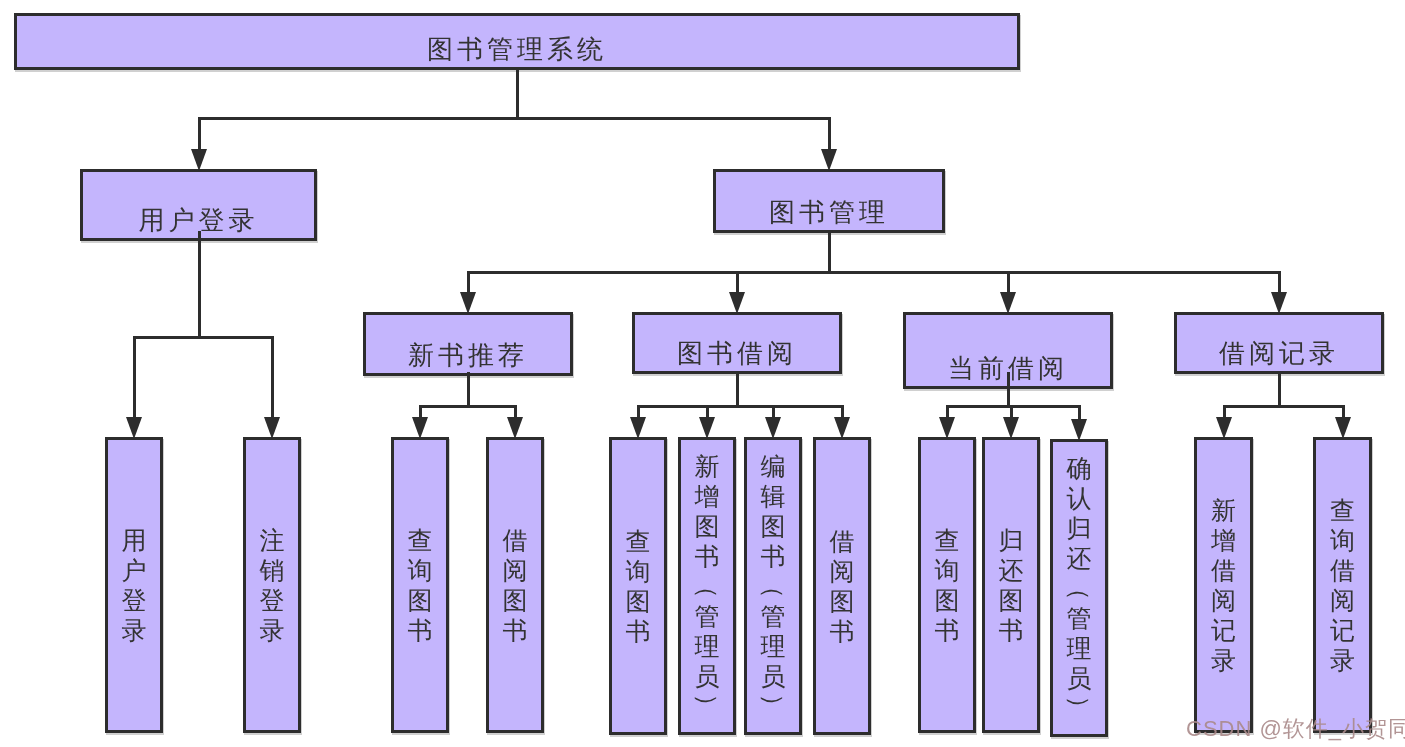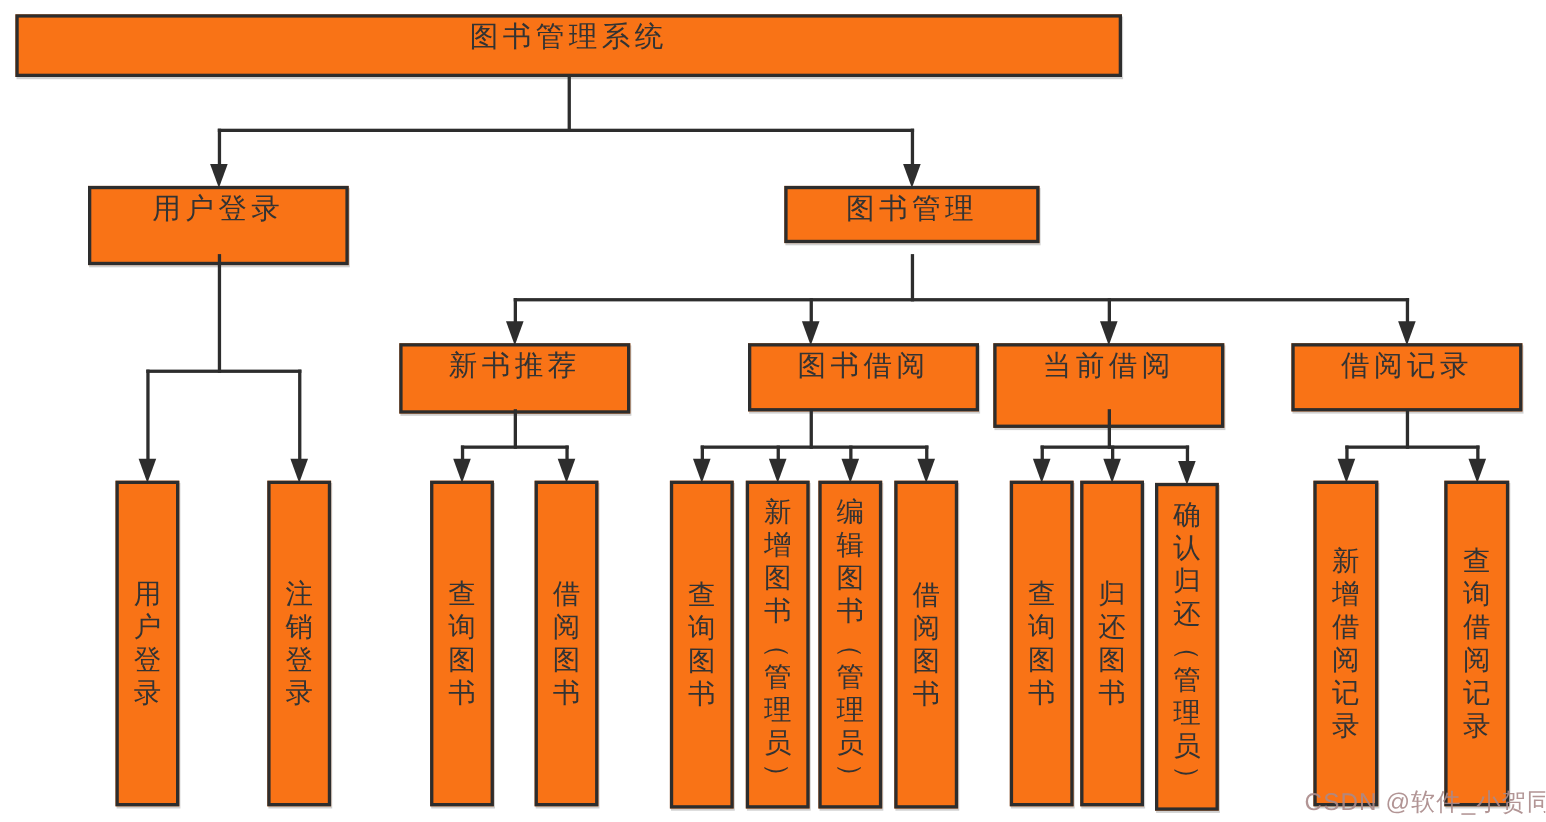--- a/index.html
+++ b/index.html
@@ -2,23 +2,23 @@
 <html><head>
 <meta charset="utf-8">
 <style>
   html, body { margin:0; padding:0; background:#ffffff; }
   .canvas {
     position:relative; width:1405px; height:747px;
     background:#ffffff; overflow:hidden;
     font-family:"Liberation Sans","DejaVu Sans",sans-serif;
   }
   .node {
-    position:absolute; box-sizing:border-box; background:#f97316;
+    position:absolute; box-sizing:border-box; background:#c4b5fd;
     border:3px solid #2d2d2d;
-    display:flex; align-items:flex-start; justify-content:center;
+    display:flex; align-items:flex-end; justify-content:center;
     color:#333333;
     box-shadow:1px 2px 0 rgba(150,150,150,0.45);
   }
   .hlabel { font-size:26px; letter-spacing:4px; white-space:nowrap; }
   .vlabel {
     display:flex; flex-direction:column; align-items:center; justify-content:center;
     width:100%; height:100%;
   }
   .ch { display:block; font-size:25px; line-height:30px; text-align:center; }
   .ch.rot { transform:rotate(90deg); }
@@ -37,27 +37,27 @@
 <body>
 
 <div class="canvas">
   <div id="nodes-layer">
       <div class="node" style="left: 14px; top: 13px; width: 1006px; height: 57px; border-color: rgb(45, 45, 45); color: rgb(51, 51, 51);">
         <span class="hlabel">图书管理系统</span>
       </div>
       <div class="node" style="left: 80px; top: 169px; width: 237px; height: 72px; border-color: rgb(45, 45, 45); color: rgb(51, 51, 51);">
         <span class="hlabel">用户登录</span>
       </div>
-      <div class="node" style="left: 713px; top: 169px; width: 232px; height: 52px; border-color: rgb(45, 45, 45); color: rgb(51, 51, 51);">
+      <div class="node" style="left: 713px; top: 169px; width: 232px; height: 64px; border-color: rgb(45, 45, 45); color: rgb(51, 51, 51);">
         <span class="hlabel">图书管理</span>
       </div>
       <div class="node" style="left: 363px; top: 312px; width: 210px; height: 64px; border-color: rgb(45, 45, 45); color: rgb(51, 51, 51);">
         <span class="hlabel">新书推荐</span>
       </div>
-      <div class="node" style="left: 632px; top: 312px; width: 210px; height: 62px; border-color: rgb(45, 45, 45); color: rgb(51, 51, 51); margin-left: 48px;">
+      <div class="node" style="left: 632px; top: 312px; width: 210px; height: 62px; border-color: rgb(45, 45, 45); color: rgb(51, 51, 51);">
         <span class="hlabel">图书借阅</span>
       </div>
       <div class="node" style="left: 903px; top: 312px; width: 210px; height: 77px; border-color: rgb(45, 45, 45); color: rgb(51, 51, 51);">
         <span class="hlabel">当前借阅</span>
       </div>
       <div class="node" style="left: 1174px; top: 312px; width: 210px; height: 62px; border-color: rgb(45, 45, 45); color: rgb(51, 51, 51);">
         <span class="hlabel">借阅记录</span>
       </div>
       <div class="node" style="left: 105px; top: 437px; width: 58px; height: 296px; border-color: rgb(45, 45, 45); color: rgb(51, 51, 51);">
         <div class="vlabel">

